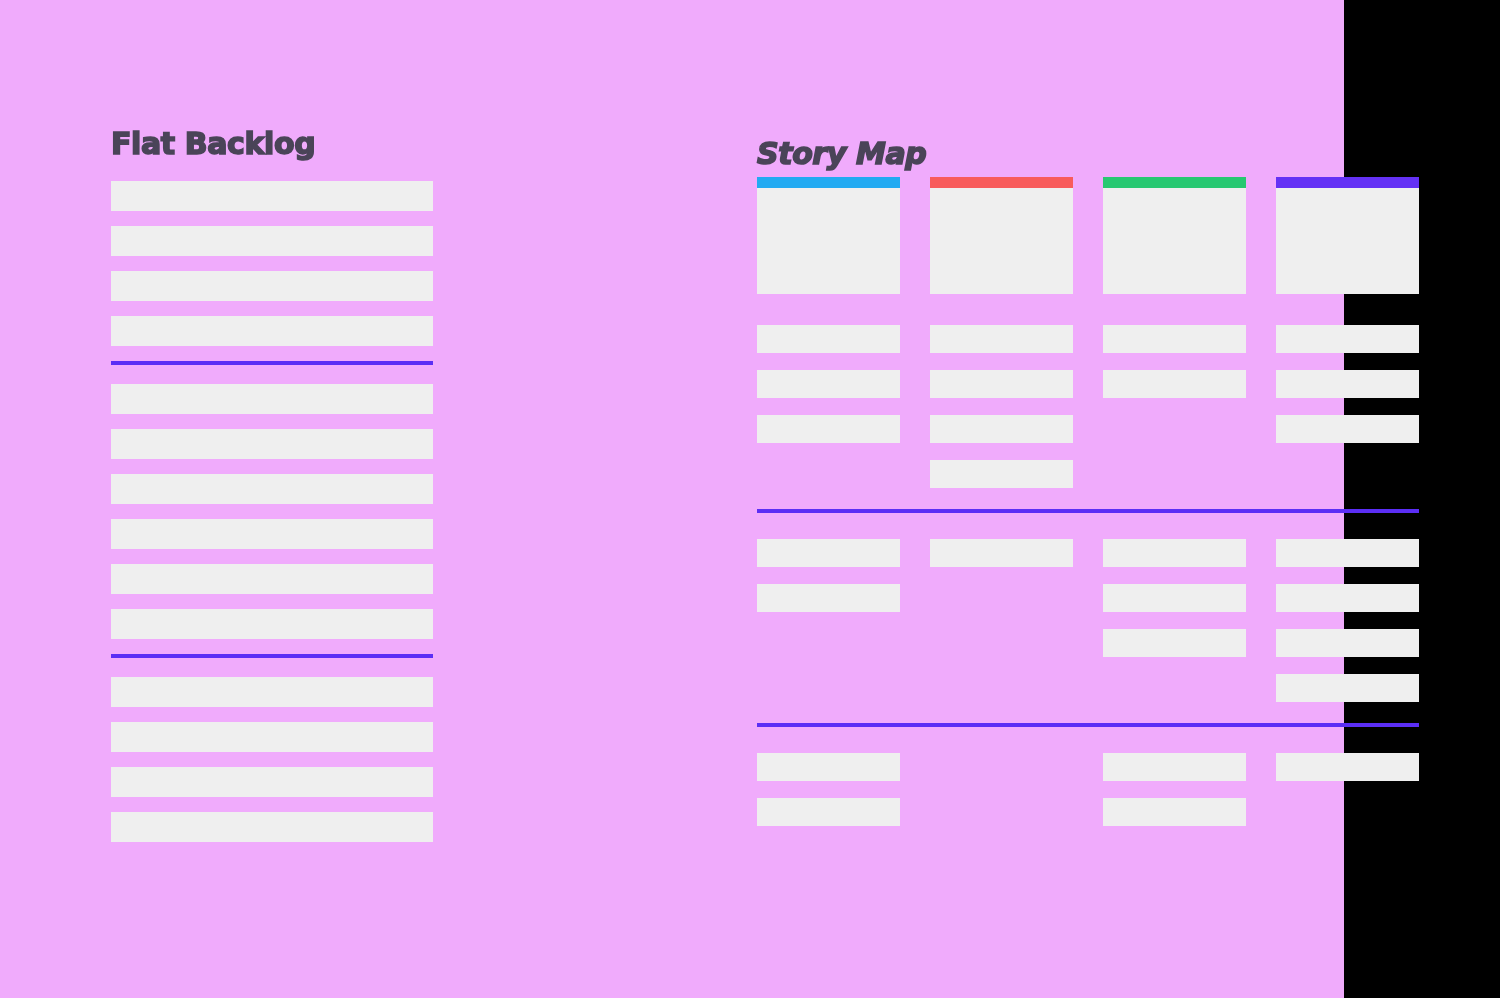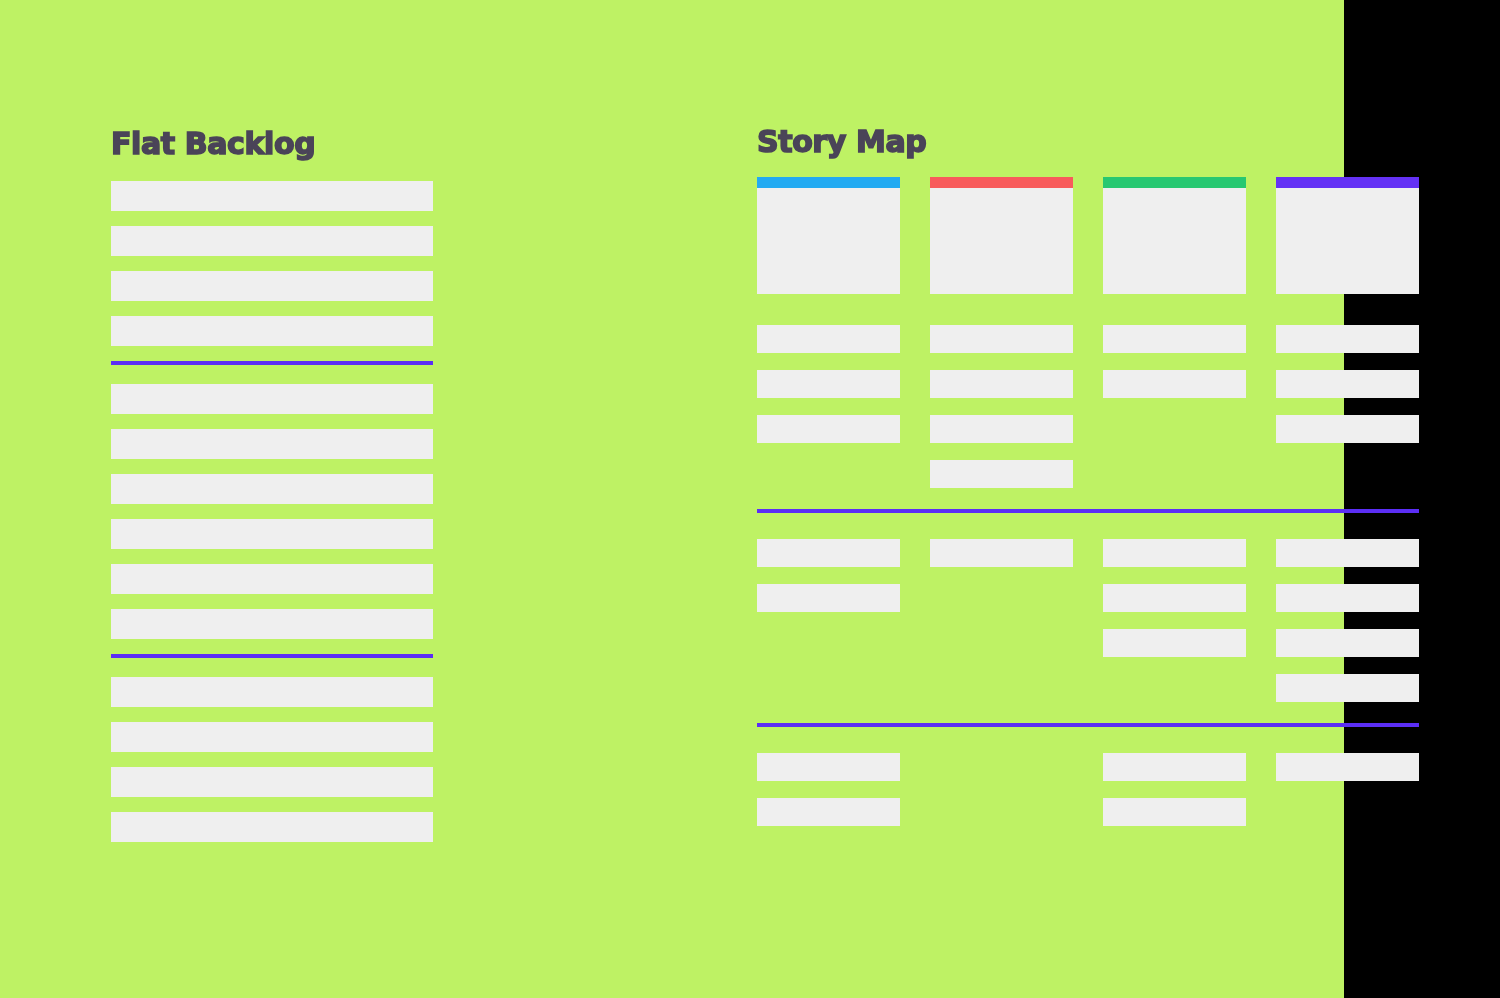--- a/index.html
+++ b/index.html
@@ -9,36 +9,36 @@
     height: 998px;
     background: #000000;
     font-family: "DejaVu Sans", "Liberation Sans", sans-serif;
     overflow: hidden;
   }
 
   #canvas {
     position: relative;
     width: 1344px;
     height: 998px;
-    background: #bef264;
+    background: #f0abfc;
   }
 
   
   .panel-title {
     position: absolute;
     font-family: "DejaVu Sans", "Liberation Sans", sans-serif;
     font-weight: 700;
     font-size: 30px;
     letter-spacing: -0.4px;
     color: #4A4458;
     -webkit-text-stroke: 1.6px #4A4458;
     white-space: nowrap;
   }
   #title-backlog { left: 111px; top: 126px; }
-  #title-storymap { left: 757px; top: 124px; }
+  #title-storymap { left: 757px; top: 136px; font-style: italic; }
 
   
   #backlog-panel {
     position: absolute;
     left: 111px;
     top: 181px;
     width: 322px;
   }
   .backlog-group { display: block; }
   .backlog-row {

